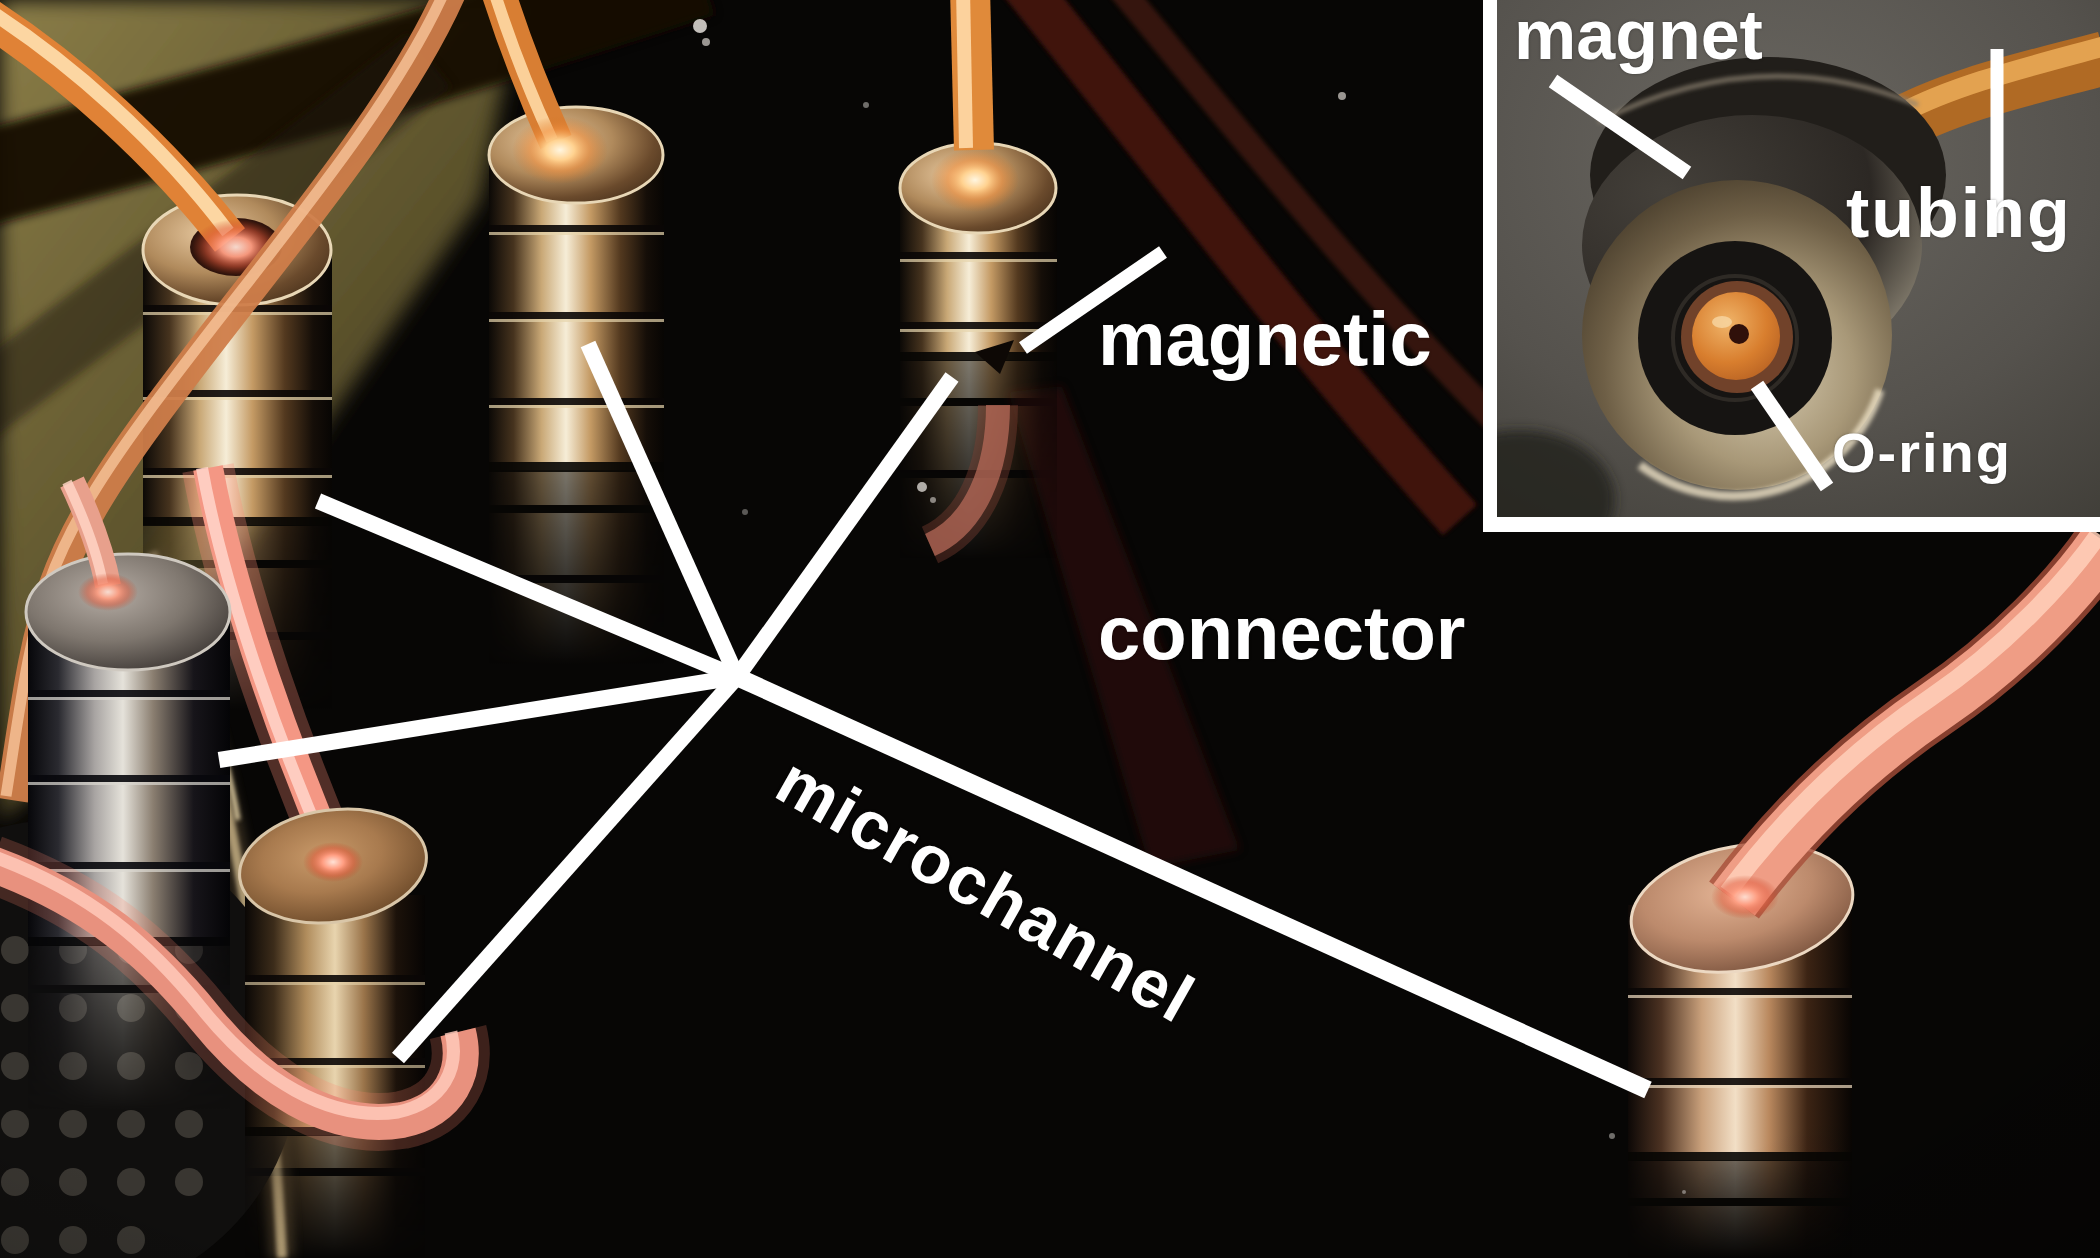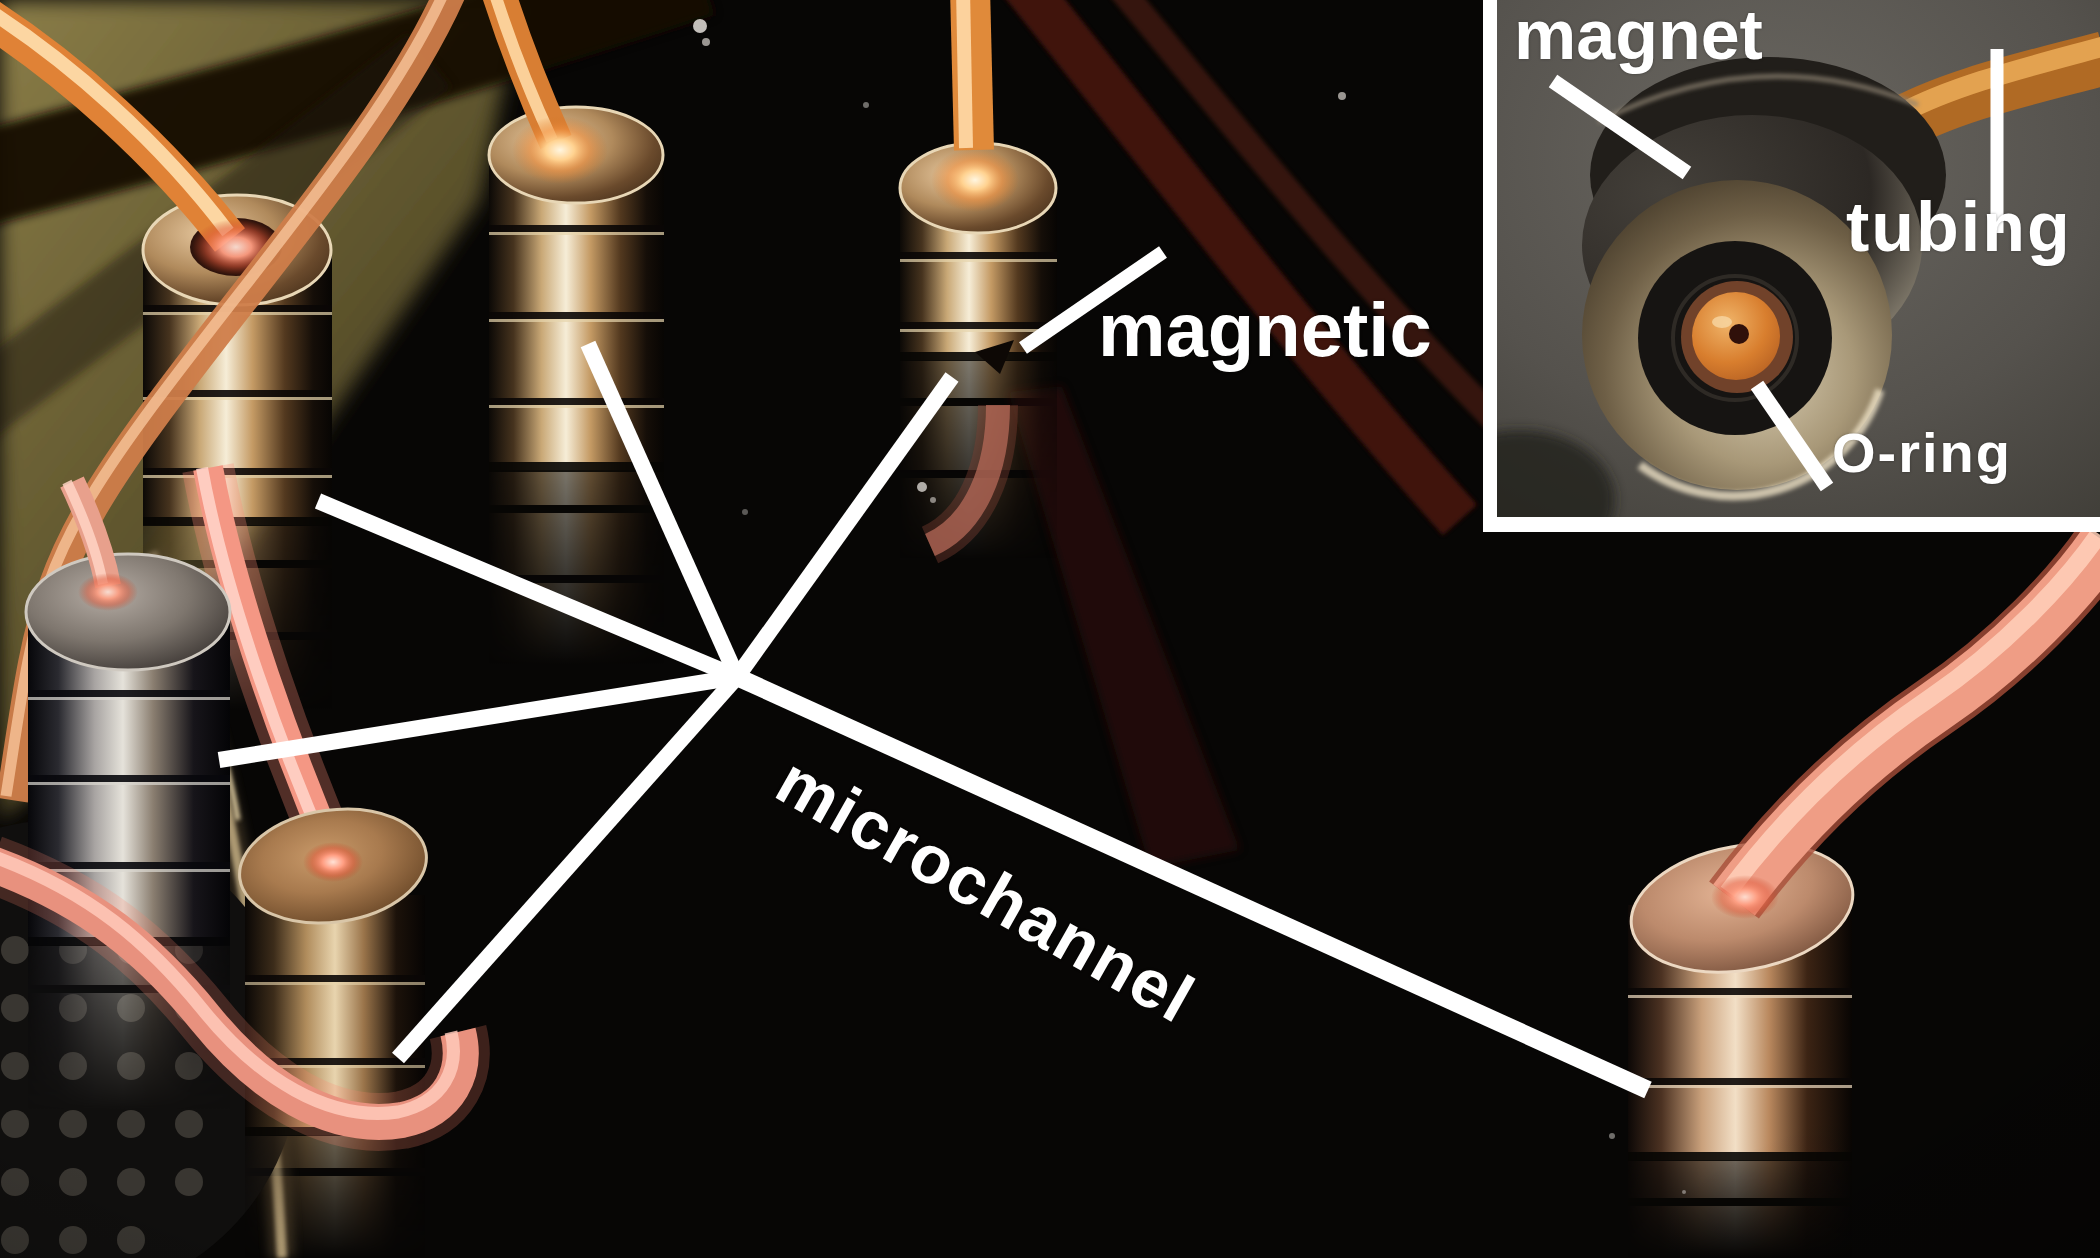--- a/index.html
+++ b/index.html
@@ -9,35 +9,35 @@
     font-family:"Liberation Sans","DejaVu Sans",sans-serif;
   }
   #photo,#ann{position:absolute;left:0;top:0;}
   #ann{pointer-events:none;}
   .ann-line{stroke:var(--annotation,#ffffff);fill:none;}
   .label{
     position:absolute;color:var(--annotation,#ffffff);
     font-weight:bold;line-height:1.02;white-space:pre;
     text-shadow:0 0 3px rgba(0,0,0,.35);
   }
-  #label-magnetic{left:1098px;top:85px;font-size:76px;line-height:98px;}
+  #label-magnetic{left:1098px;top:94px;font-size:76px;line-height:98px;}
   #label-microchannel{
     left:800px;top:745px;font-size:68px;letter-spacing:2px;
     transform:rotate(29.5deg);transform-origin:left top;
   }
   #inset{
     position:absolute;left:1483px;top:0;width:657px;height:532px;
     background:var(--annotation,#ffffff);
   }
   #inset-content{
     position:absolute;left:14px;top:0;right:0;bottom:15px;overflow:hidden;
     background:var(--inset-background,#56534e);
   }
   #inset-label-magnet{left:17px;top:0px;font-size:70px;}
-  #inset-label-tubing{left:349px;top:192px;font-size:70px;letter-spacing:2px;}
+  #inset-label-tubing{left:349px;top:178px;font-size:70px;letter-spacing:2px;}
   #inset-label-oring{left:335px;top:424px;font-size:56px;letter-spacing:2px;}
 </style>
 </head>
 <body>
 
 <div id="stage">
 
   <svg id="photo" width="2100" height="1258" viewBox="0 0 2100 1258">
     <defs>
       <filter id="b2" x="-30%" y="-30%" width="160%" height="160%">
@@ -407,16 +407,17 @@
       <line class="ann-line" x1="737" y1="677" x2="318" y2="501" stroke-width="16"></line>
       <line class="ann-line" x1="737" y1="677" x2="219" y2="760" stroke-width="16"></line>
       <line class="ann-line" x1="737" y1="677" x2="398" y2="1058" stroke-width="16"></line>
       <line class="ann-line" x1="737" y1="677" x2="1648" y2="1090" stroke-width="18"></line>
     </g>
     <line class="ann-line" x1="1163" y1="252" x2="1023" y2="348" stroke-width="14"></line>
   </svg>
 
   <div class="label" id="label-magnetic">
     <div>magnetic</div>
+    <div>connector</div>
   </div>
   <div class="label" id="label-microchannel">microchannel</div>
 
 </div>
 
 </body></html>

